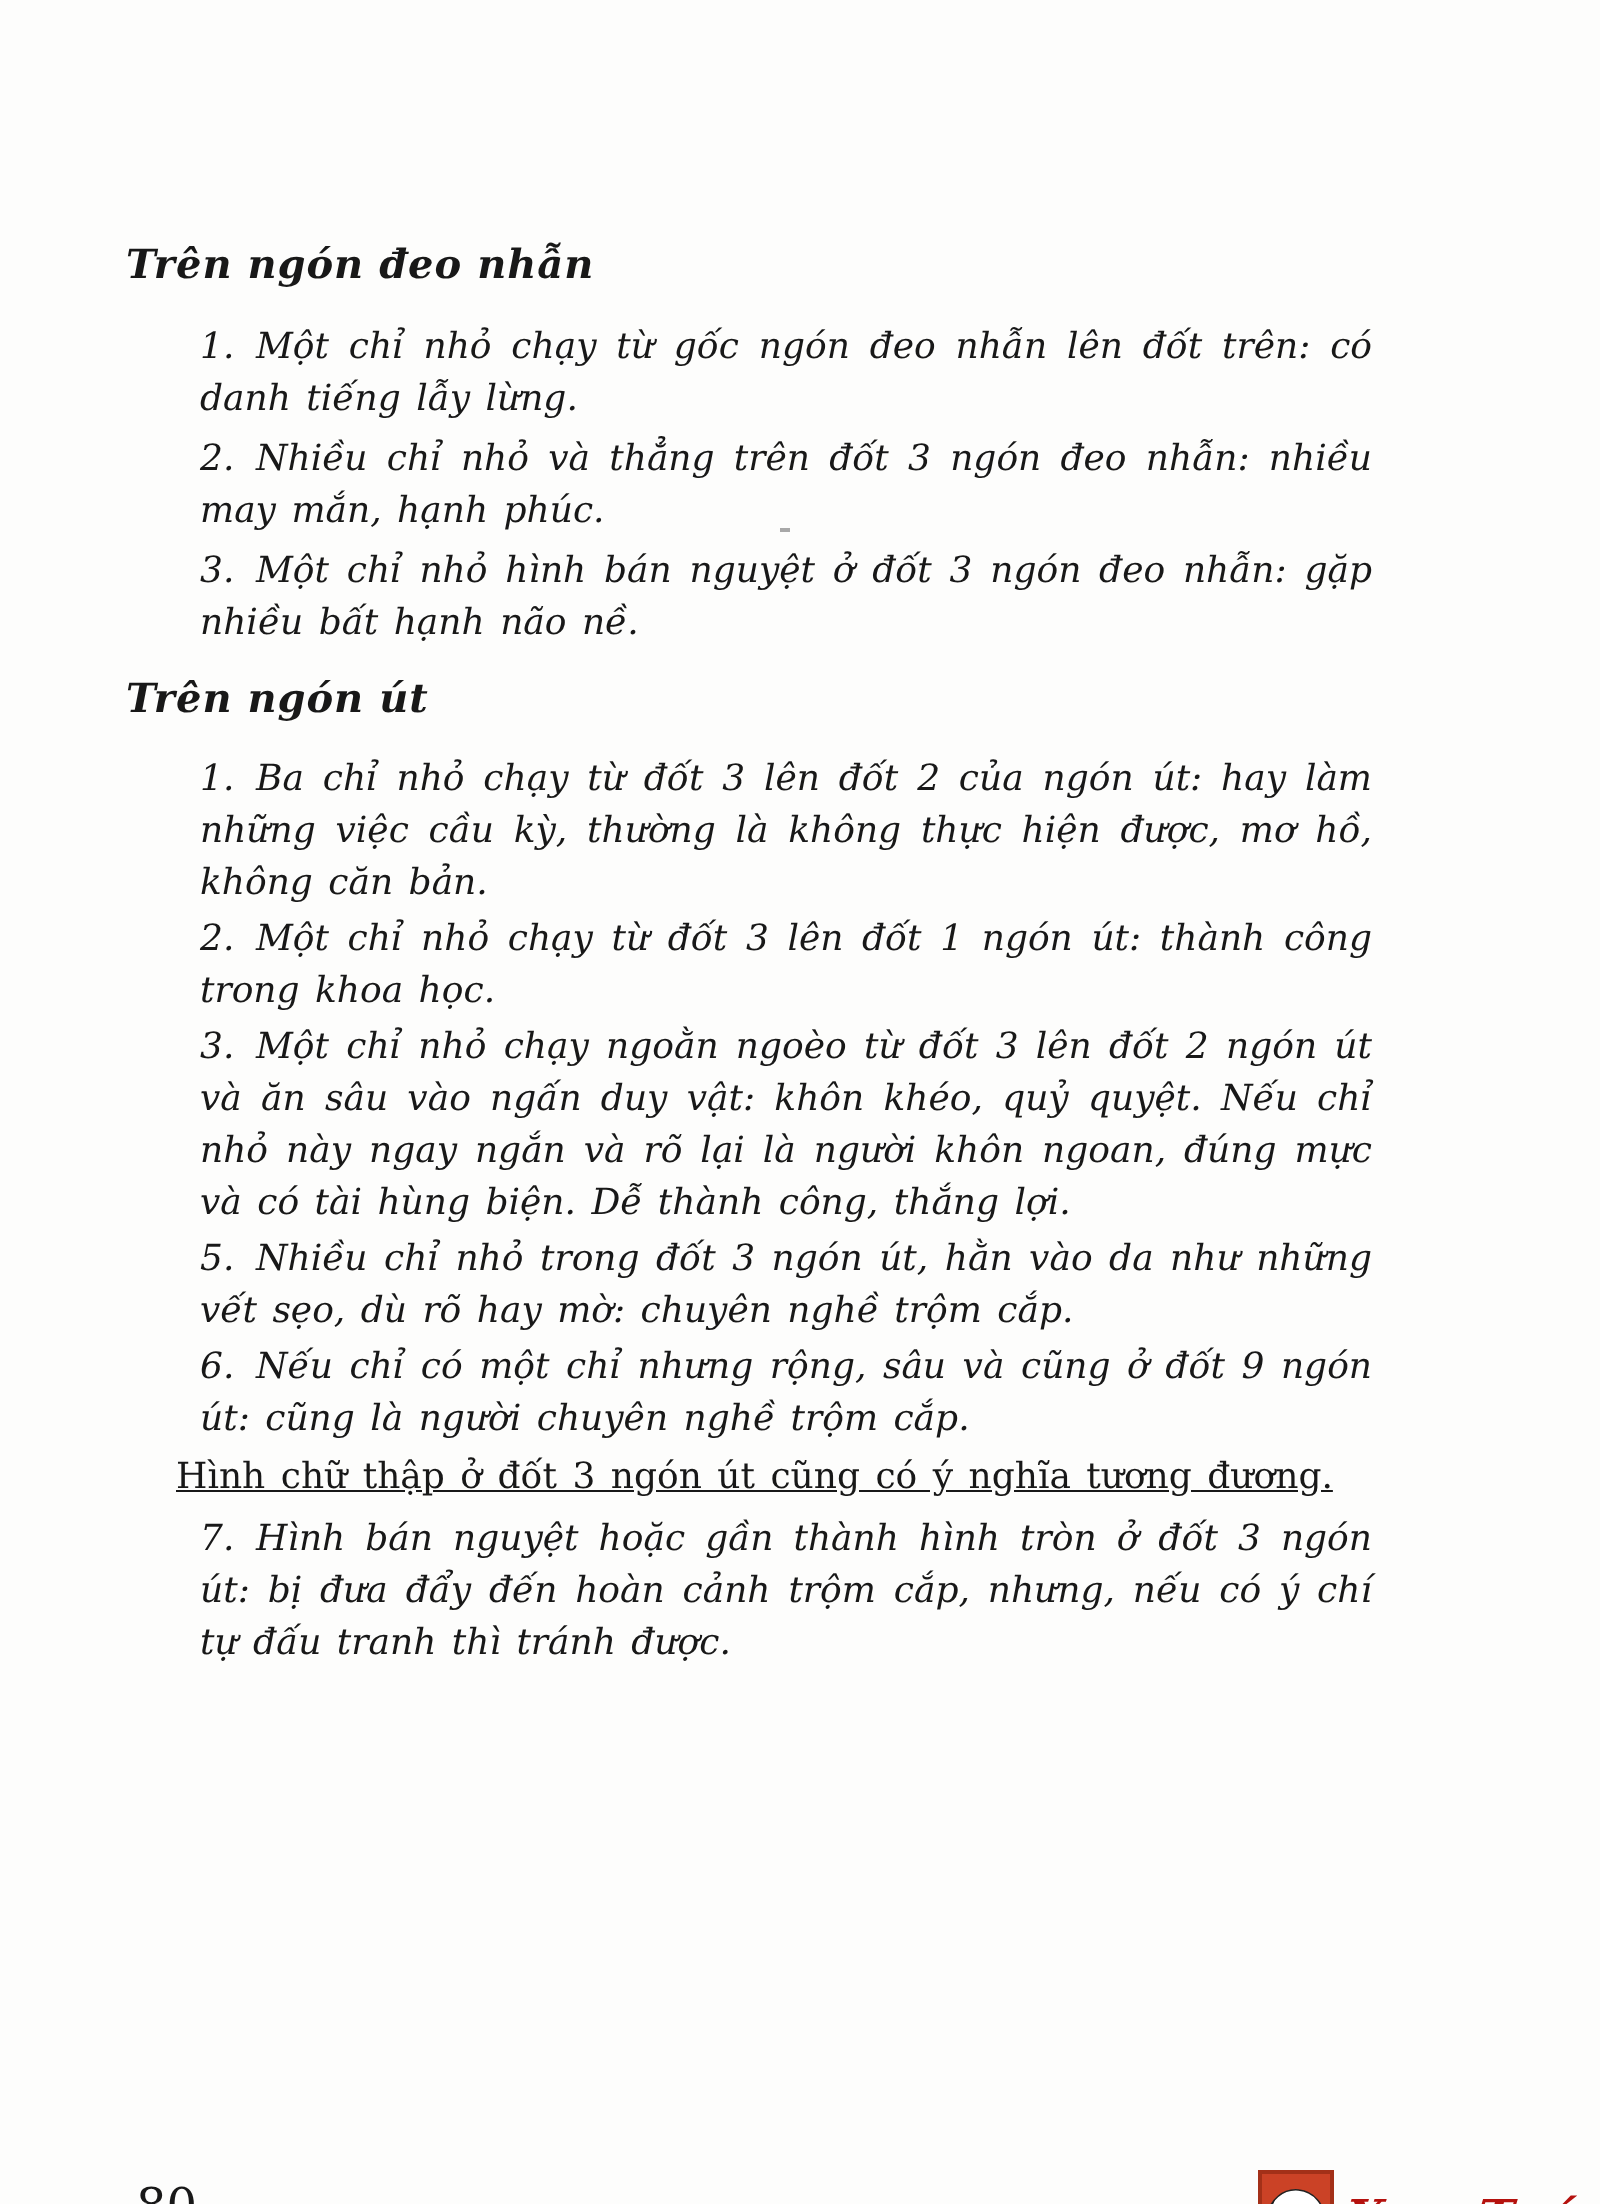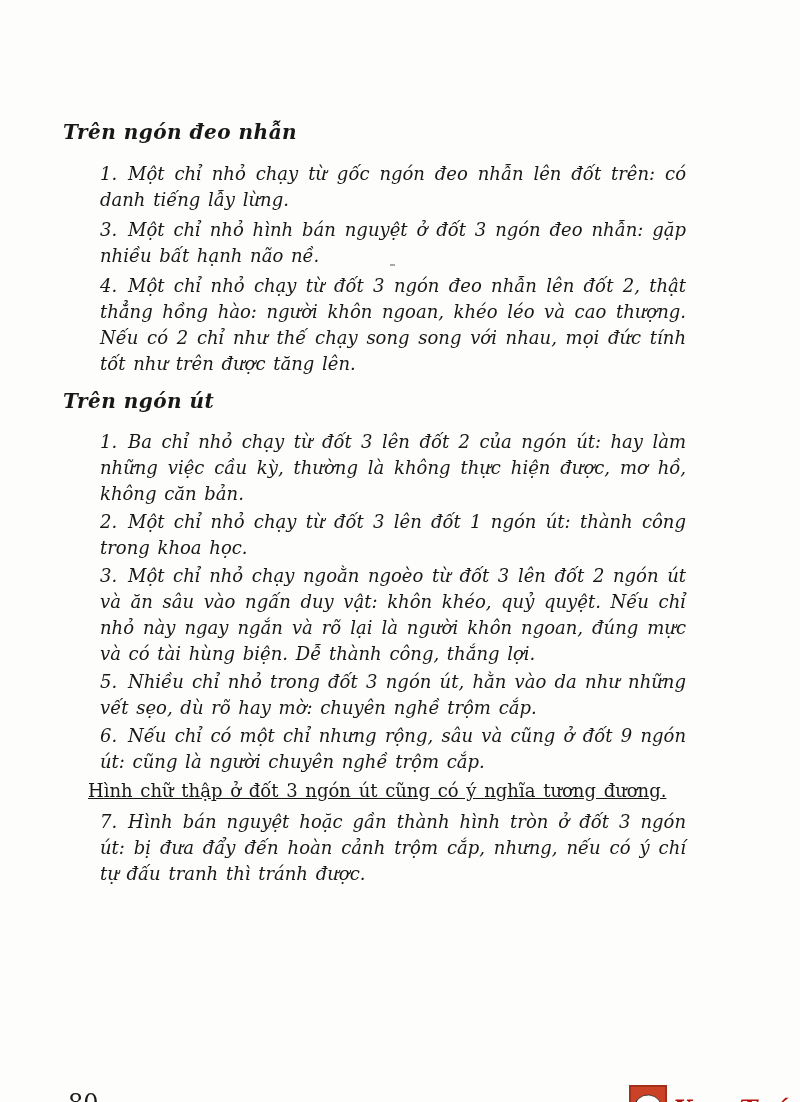--- a/index.html
+++ b/index.html
@@ -82,22 +82,22 @@
 </head>
 <body>
 
 <div class="page">
   <div class="content">
 
     <h2 class="heading">Trên ngón đeo nhẫn</h2>
 
     <div class="list sec1">
       <p class="item"><span class="num">1.</span><span>Một chỉ nhỏ chạy từ gốc ngón đeo nhẫn lên đốt trên: có danh tiếng lẫy lừng.</span></p>
+      <p class="item"><span class="num">2.</span><span>Nhiều chỉ nhỏ và thẳng trên đốt 3 ngón đeo nhẫn: nhiều may mắn, hạnh phúc.</span></p>
       <p class="item"><span class="num">3.</span><span>Một chỉ nhỏ hình bán nguyệt ở đốt 3 ngón đeo nhẫn: gặp nhiều bất hạnh não nề.</span></p>
-      <p class="item"><span class="num">4.</span><span>Một chỉ nhỏ chạy từ đốt 3 ngón đeo nhẫn lên đốt 2, thật thẳng hồng hào: người khôn ngoan, khéo léo và cao thượng. Nếu có 2 chỉ như thế chạy song song với nhau, mọi đức tính tốt như trên được tăng lên.</span></p>
     </div>
 
     <h2 class="heading h2">Trên ngón út</h2>
 
     <div class="list sec2">
       <p class="item"><span class="num">1.</span><span>Ba chỉ nhỏ chạy từ đốt 3 lên đốt 2 của ngón út: hay làm những việc cầu kỳ, thường là không thực hiện được, mơ hồ, không căn bản.</span></p>
       <p class="item"><span class="num">2.</span><span>Một chỉ nhỏ chạy từ đốt 3 lên đốt 1 ngón út: thành công trong khoa học.</span></p>
       <p class="item"><span class="num">3.</span><span>Một chỉ nhỏ chạy ngoằn ngoèo từ đốt 3 lên đốt 2 ngón út và ăn sâu vào ngấn duy vật: khôn khéo, quỷ quyệt. Nếu chỉ nhỏ này ngay ngắn và rõ lại là người khôn ngoan, đúng mực và có tài hùng biện. Dễ thành công, thắng lợi.</span></p>
       <p class="item"><span class="num">5.</span><span>Nhiều chỉ nhỏ trong đốt 3 ngón út, hằn vào da như những vết sẹo, dù rõ hay mờ: chuyên nghề trộm cắp.</span></p>
       <p class="item"><span class="num">6.</span><span>Nếu chỉ có một chỉ nhưng rộng, sâu và cũng ở đốt 9 ngón út: cũng là người chuyên nghề trộm cắp.</span></p>

